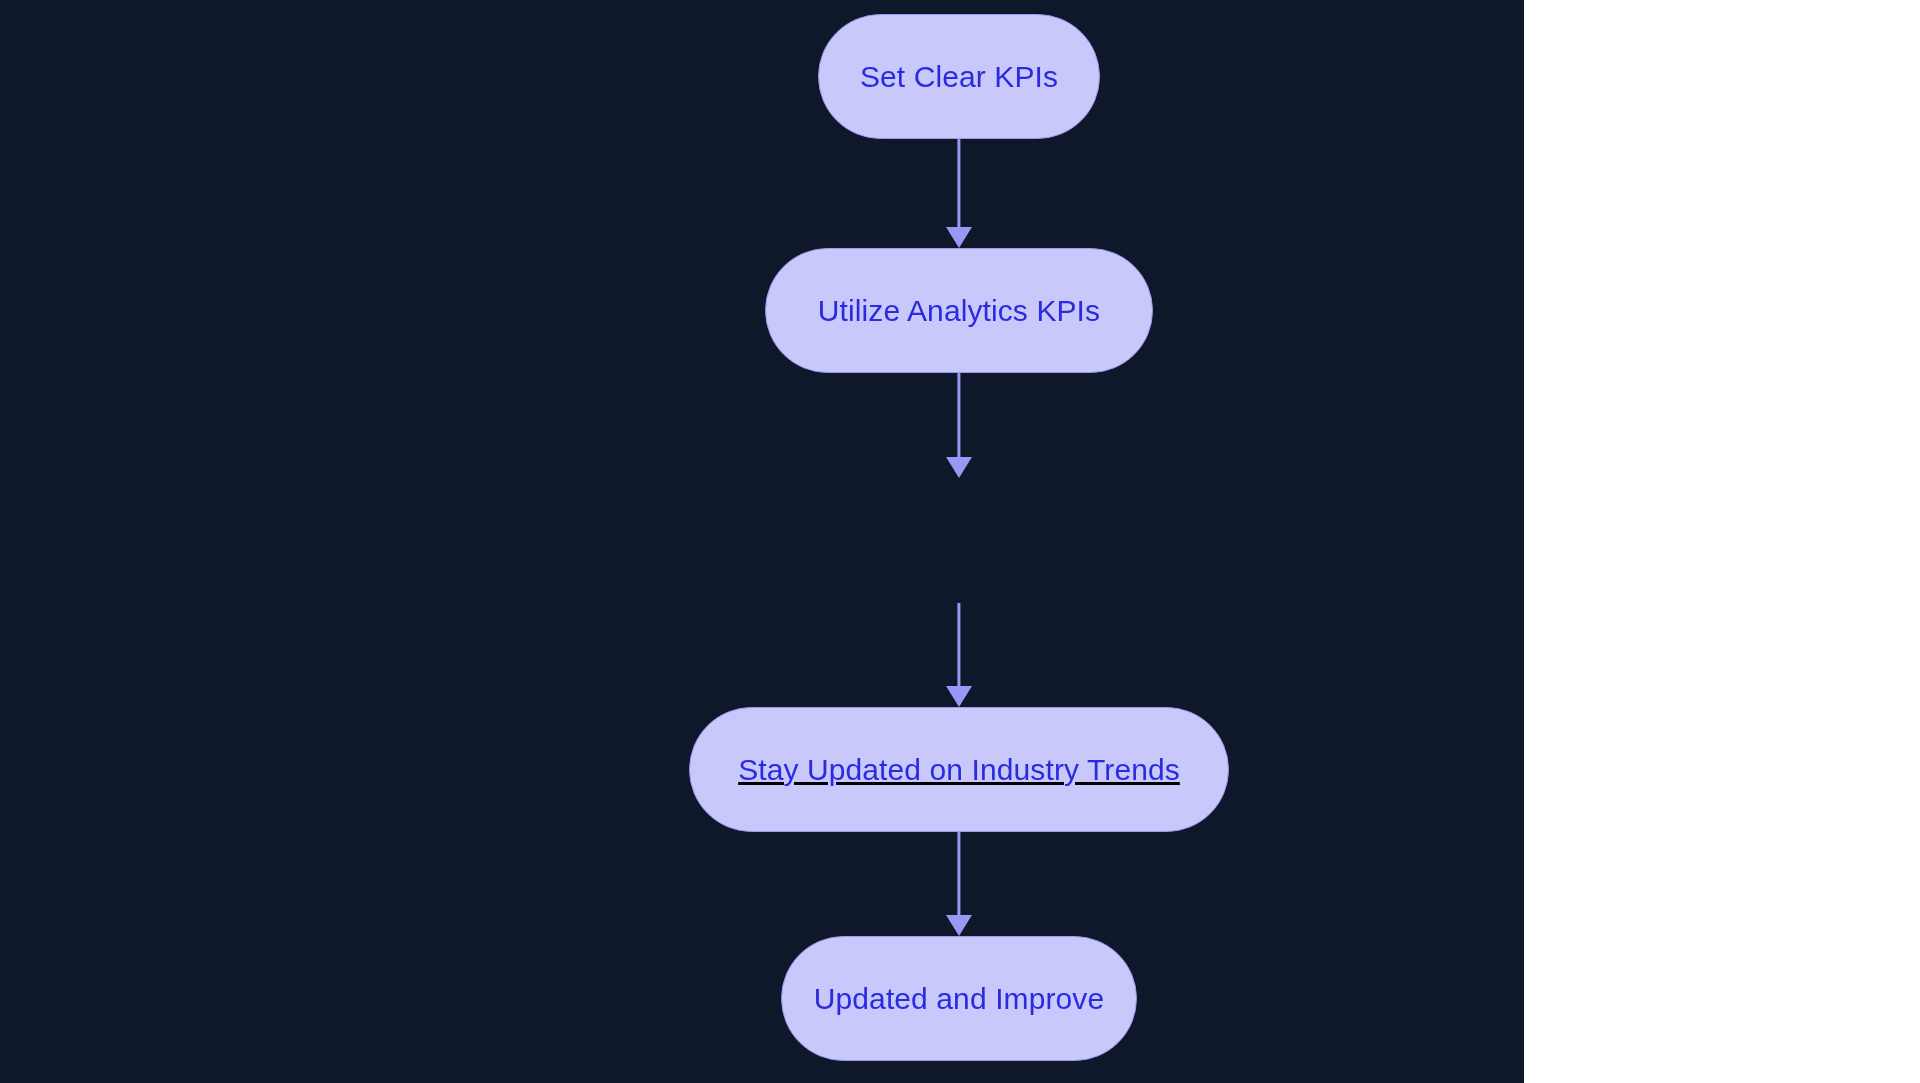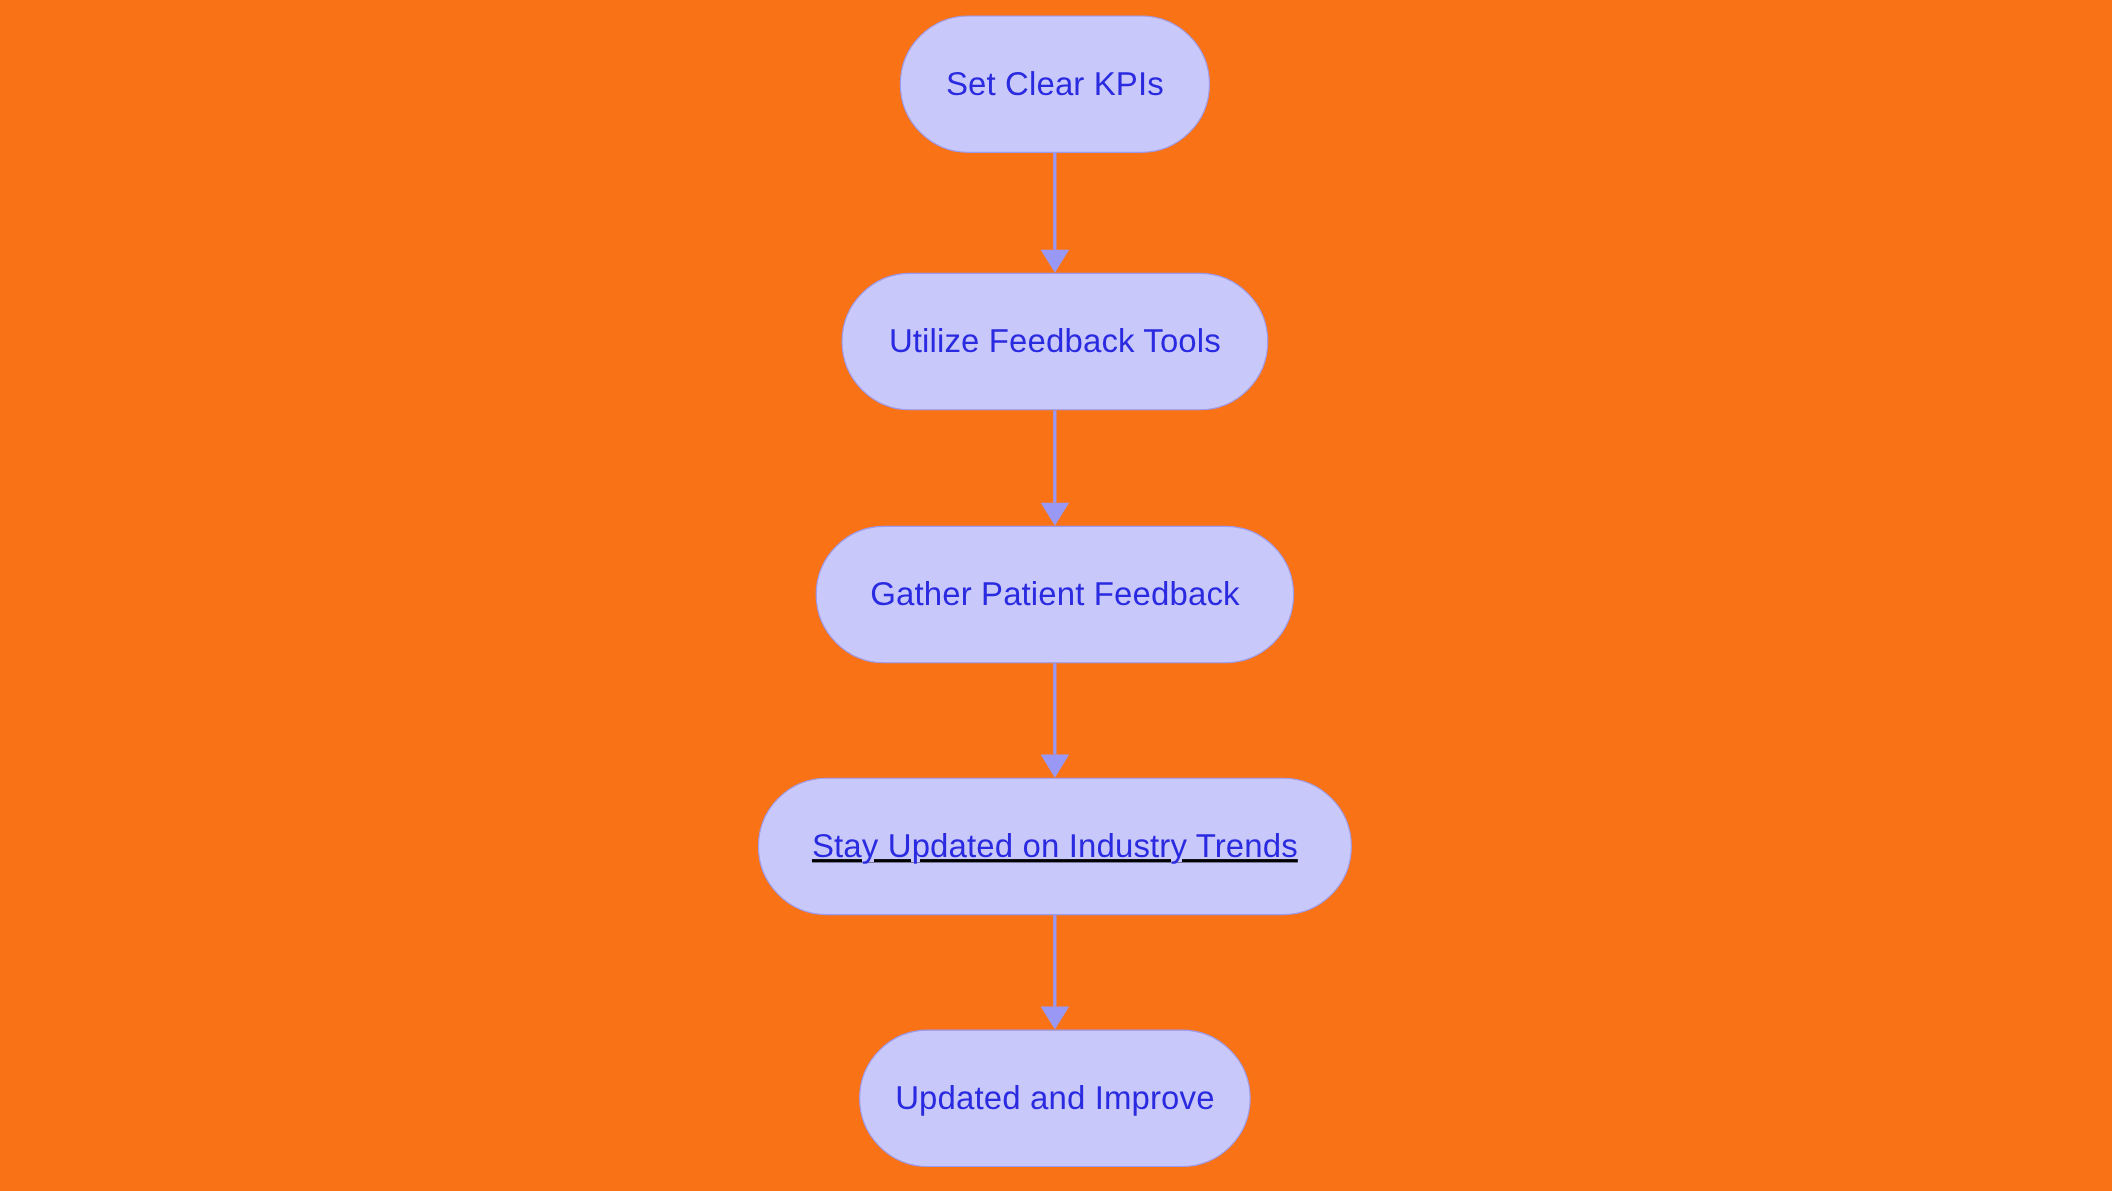--- a/index.html
+++ b/index.html
@@ -10,23 +10,23 @@
   }
   body {
     width: 1920px;
     height: 1083px;
     overflow: hidden;
     font-family: "Liberation Sans", "DejaVu Sans", sans-serif;
   }
 
   #flow-canvas {
     position: relative;
-    width: 1920px;
+    width: 1524px;
     height: 1083px;
-    background: #f97316;
+    background: #0f172a;
   }
 
   
   .node {
     position: absolute;
     box-sizing: border-box;
     height: 125px;
     background: #c8c8fa;
     border: 1.6px solid #9a9af0;
     border-radius: 62.5px;
@@ -101,31 +101,28 @@
   <div class="node node-1">
     <span class="node-label">Set Clear KPIs</span>
   </div>
 
   <div class="connector conn-1">
     <div class="shaft"></div>
     <div class="head"></div>
   </div>
 
   <div class="node node-2">
-    <span class="node-label">Utilize Feedback Tools</span>
+    <span class="node-label">Utilize Analytics KPIs</span>
   </div>
 
   <div class="connector conn-2">
     <div class="shaft"></div>
     <div class="head"></div>
   </div>
 
-  <div class="node node-3">
-    <span class="node-label">Gather Patient Feedback</span>
-  </div>
 
   <div class="connector conn-3">
     <div class="shaft"></div>
     <div class="head"></div>
   </div>
 
   <div class="node node-4">
     <span class="node-label">Stay Updated on Industry Trends</span>
   </div>
 

